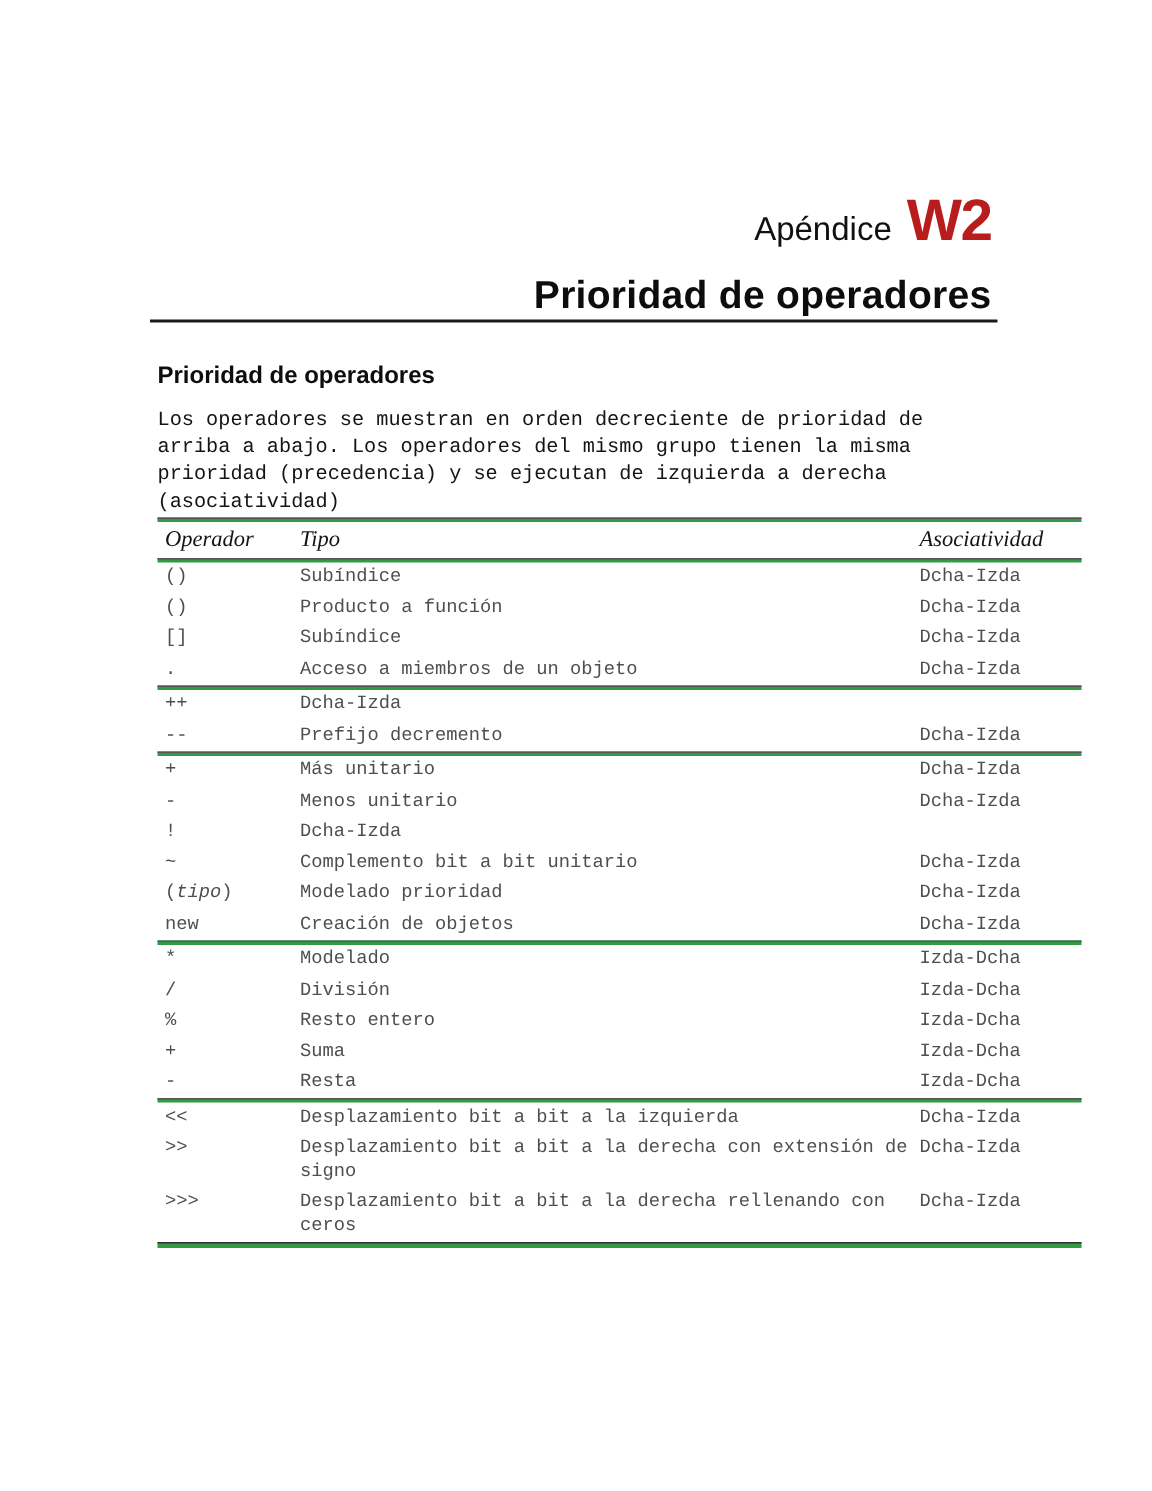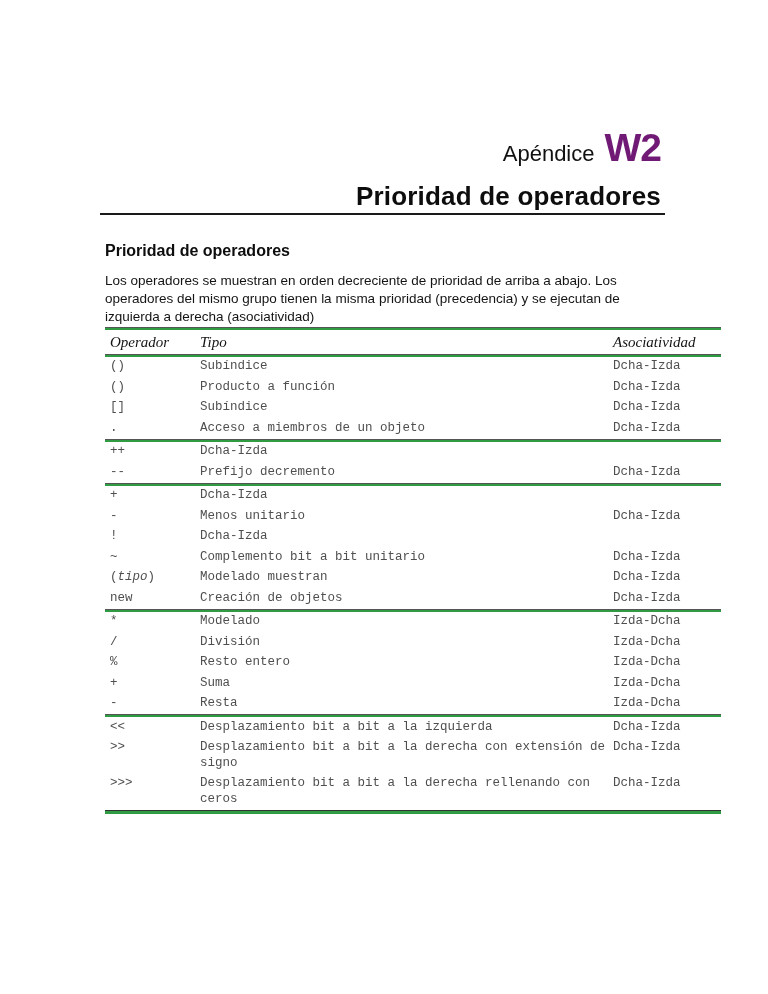--- a/index.html
+++ b/index.html
@@ -15,21 +15,21 @@
     position:absolute;left:105px;top:0;width:616px;
     padding-top:126px;
   }
   .content > *{margin:0;}
   
   .appendix{
     display:flex;justify-content:flex-end;align-items:baseline;
     gap:10px;margin-right:60px;
   }
   .appendix .ap-label{font-size:22px;color:#111;}
-  .appendix .ap-num{font-size:39px;font-weight:bold;letter-spacing:-1px;color:#701a75;}
+  .appendix .ap-num{font-size:39px;font-weight:bold;letter-spacing:-1px;color:#b91c1c;}
   
   h1.chapter-title{
     margin-top:12px;
     text-align:right;
     padding-right:60px;
     font-size:26px;font-weight:bold;line-height:28px;
     letter-spacing:0.2px;color:#0d0d0d;
   }
   .title-rule{
     margin-top:3px;margin-left:-5px;
@@ -37,21 +37,21 @@
   }
   
   h2.section-heading{
     margin-top:27px;
     font-size:16px;font-weight:bold;line-height:17px;color:#0d0d0d;
   }
   
   p.intro{
     margin-top:13px;
     width:528px;
-    font-family:Liberation Sans, sans-serif;
+    font-family:Liberation Mono, monospace;
     font-size:13.5px;line-height:18.2px;color:#141414;
   }
   
   .optable{width:616px;}
   .rule{height:2px;background:var(--rule-green,#2f9c44);border-top:1px solid #555;}
   .rule.bottom{height:3px;border-top:1px solid #333;}
   .trow{
     display:grid;
     grid-template-columns:95px 413px 108px;
     align-items:start;
@@ -131,39 +131,40 @@
             <div class="trow">
               <span class="cell op">--</span>
               <span class="cell tipo">Prefijo decremento</span>
               <span class="cell asoc">Dcha-Izda</span>
             </div>
           </div>
           <div class="rule"></div>
           <div class="tgroup">
             <div class="trow">
               <span class="cell op">+</span>
+              <span class="cell tipo">Más unitario</span>
               <span class="cell asoc">Dcha-Izda</span>
             </div>
             <div class="trow">
               <span class="cell op">-</span>
               <span class="cell tipo">Menos unitario</span>
               <span class="cell asoc">Dcha-Izda</span>
             </div>
             <div class="trow">
               <span class="cell op">!</span>
               <span class="cell asoc">Dcha-Izda</span>
             </div>
             <div class="trow">
               <span class="cell op">~</span>
               <span class="cell tipo">Complemento bit a bit unitario</span>
               <span class="cell asoc">Dcha-Izda</span>
             </div>
             <div class="trow">
               <span class="cell op"><span>(</span><span class="ital">tipo</span><span>)</span></span>
-              <span class="cell tipo">Modelado muestran</span>
+              <span class="cell tipo">Modelado prioridad</span>
               <span class="cell asoc">Dcha-Izda</span>
             </div>
             <div class="trow">
               <span class="cell op">new</span>
               <span class="cell tipo">Creación de objetos</span>
               <span class="cell asoc">Dcha-Izda</span>
             </div>
           </div>
           <div class="rule"></div>
           <div class="tgroup">

